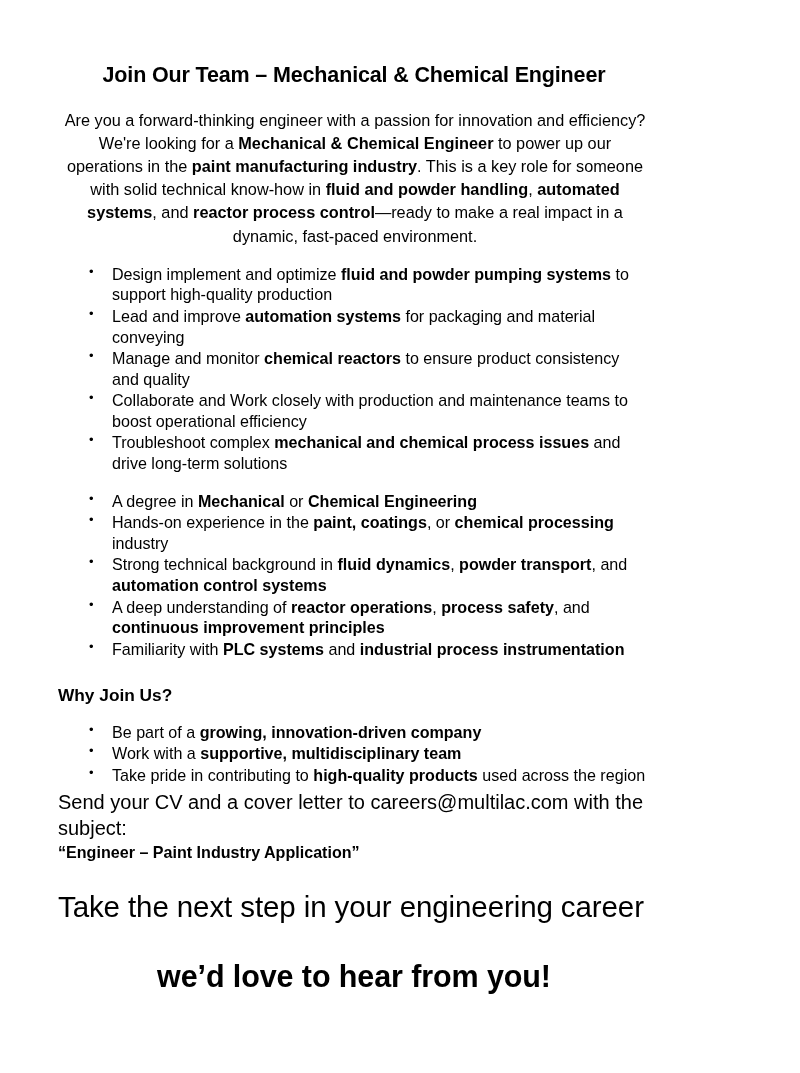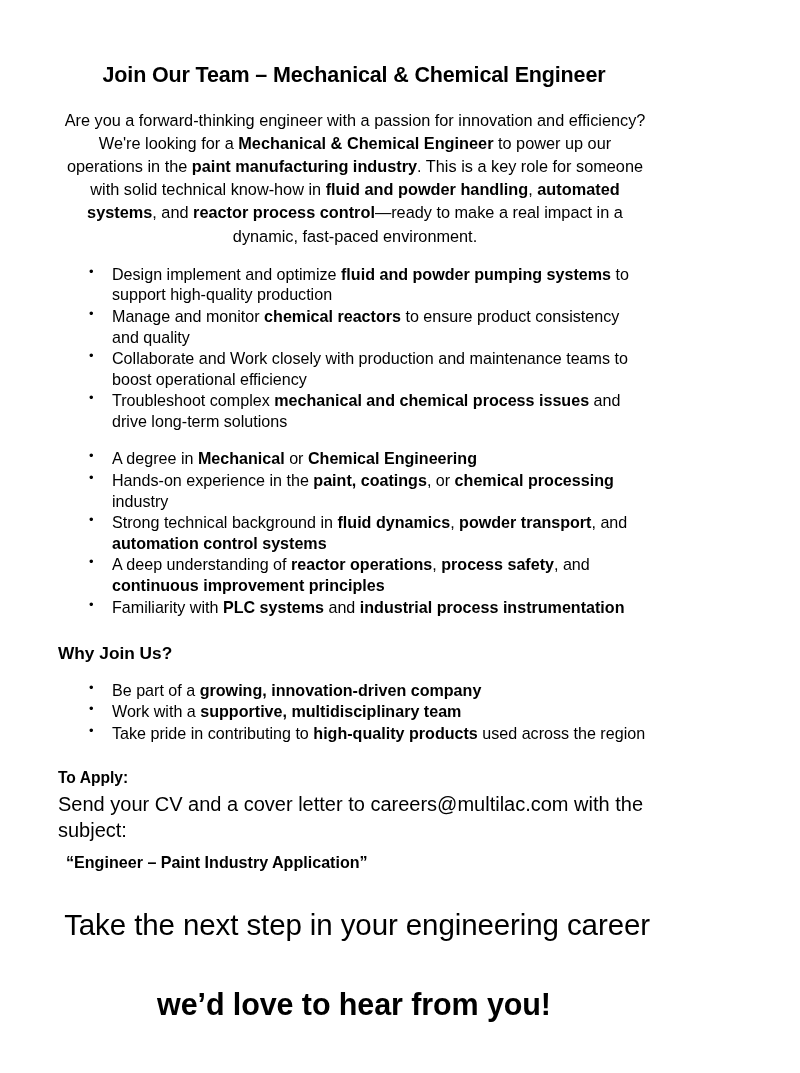--- a/index.html
+++ b/index.html
@@ -76,75 +76,75 @@
   .apply-line {
     font-size: 20px;
     line-height: 1.3;
     margin: 0;
     padding-top: 2px;
   }
   .apply-subject {
     font-size: 16.1px;
     font-weight: bold;
     line-height: 1.3;
-    margin: 8px;
+    margin: 0;
     padding-top: 1px;
   }
   .cta-1 {
-    text-align: right;
+    text-align: left;
     font-size: 29.5px;
     font-weight: normal;
     line-height: 1.2;
     margin: 0;
     padding-top: 26px;
     letter-spacing: -0.1px;
   }
   .cta-2 {
     text-align: center;
     font-size: 30.5px;
     font-weight: bold;
     line-height: 1.2;
-    margin: 16px;
+    margin: 6px;
     padding-top: 28px;
     letter-spacing: -0.1px;
   }
   b, strong { font-weight: bold; }
 </style>
 </head>
 <body>
 
 <div class="page">
 
   <h1 class="doc-title">Join Our Team – Mechanical &amp; Chemical Engineer</h1>
 
   <p class="intro"><span>Are you a forward-thinking engineer with a passion for innovation and efficiency? We're looking for a </span><b>Mechanical &amp; Chemical Engineer</b><span> to power up our operations in the </span><b>paint manufacturing industry</b><span>. This is a key role for someone with solid technical know-how in </span><b>fluid and powder handling</b><span>, </span><b>automated systems</b><span>, and </span><b>reactor process control</b><span>—ready to make a real impact in a dynamic, fast-paced environment.</span></p>
 
   <ul class="bullets">
       <li><span>Design implement and optimize </span><b>fluid and powder pumping systems</b><span> to support high-quality production</span></li>
+      <li><span>Lead and improve </span><b>automation systems</b><span> for packaging and material conveying</span></li>
       <li><span>Manage and monitor </span><b>chemical reactors</b><span> to ensure product consistency and quality</span></li>
       <li><span>Collaborate and Work closely with production and maintenance teams to boost operational efficiency</span></li>
       <li><span>Troubleshoot complex </span><b>mechanical and chemical process issues</b><span> and drive long-term solutions</span></li>
     </ul>
 
   <ul class="bullets">
       <li><span>A degree in </span><b>Mechanical</b><span> or </span><b>Chemical Engineering</b></li>
       <li><span>Hands-on experience in the </span><b>paint, coatings</b><span>, or </span><b>chemical processing</b><span> industry</span></li>
       <li><span>Strong technical background in </span><b>fluid dynamics</b><span>, </span><b>powder transport</b><span>, and </span><b>automation control systems</b></li>
       <li><span>A deep understanding of </span><b>reactor operations</b><span>, </span><b>process safety</b><span>, and </span><b>continuous improvement principles</b></li>
       <li><span>Familiarity with </span><b>PLC systems</b><span> and </span><b>industrial process instrumentation</b></li>
     </ul>
 
   <h2 class="section-heading sh-why">Why Join Us?</h2>
   <ul class="bullets tight">
       <li><span>Be part of a </span><b>growing, innovation-driven company</b></li>
       <li><span>Work with a </span><b>supportive, multidisciplinary team</b></li>
       <li><span>Take pride in contributing to </span><b>high-quality products</b><span> used across the region</span></li>
     </ul>
 
-  <h2 class="section-heading apply-head">To Apply:</h2>
 
   <p class="apply-line"><span>Send your CV and a cover letter to </span><span>careers@multilac.com</span><span> with the subject:</span></p>
 
   <p class="apply-subject">“Engineer – Paint Industry Application”</p>
 
   <p class="cta-1">Take the next step in your engineering career</p>
 
   <p class="cta-2">we’d love to hear from you!</p>
 
 </div>

